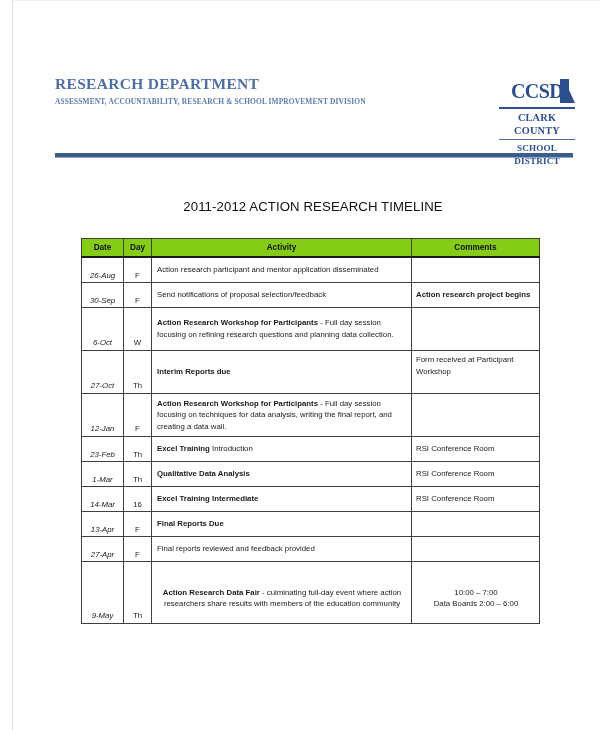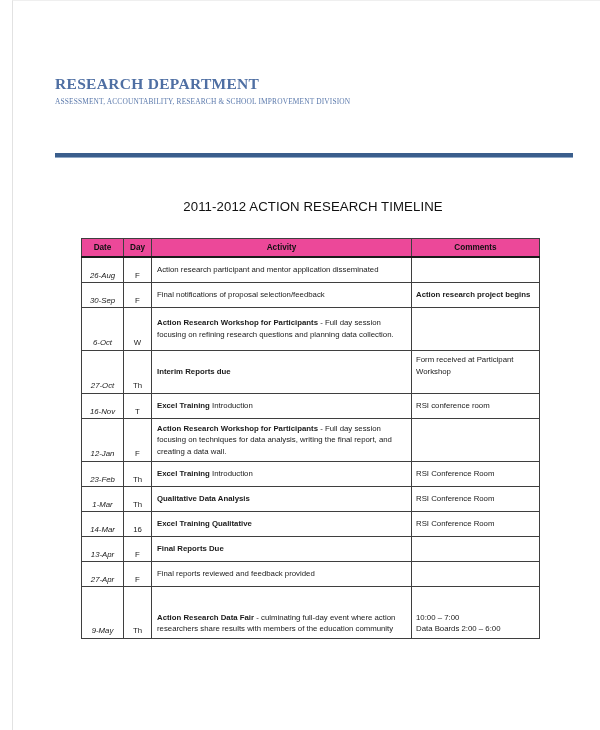--- a/index.html
+++ b/index.html
@@ -41,21 +41,21 @@
     font-weight: bold;
     color: #4f6fa3;
     letter-spacing: 0.3px;
     line-height: 17px;
     white-space: nowrap;
   }
 
   .dept-division {
     font-family: "Liberation Serif", serif;
     font-size: 7.4px;
-    font-weight: normal;
+    font-weight: bold;
     color: #5c7aac;
     letter-spacing: 0.15px;
     margin-top: 5px;
     white-space: nowrap;
   }
 
   .dept-coordinator {
     font-family: "Liberation Serif", serif;
     font-size: 11.2px;
     font-weight: bold;
@@ -162,21 +162,21 @@
     font-size: 7.6px;
     color: #1a1a1a;
   }
   .timeline-table th,
   .timeline-table td {
     border: 1px solid #3f3f3f;
     padding: 0;
     vertical-align: middle;
   }
   .timeline-table thead th {
-    background: #ec4899;
+    background: #84cc16;
     font-family: "Liberation Sans", sans-serif;
     font-size: 8.2px;
     font-weight: bold;
     text-align: center;
     height: 17px;
     border-bottom: 2px solid #1a1a1a;
     color: #111111;
   }
 
   col.c-date  { width: 42px; }
@@ -217,21 +217,22 @@
   tr.row-h2 td.cell-date,
   tr.row-h2 td.cell-day,
   tr.row-h3 td.cell-date,
   tr.row-h3 td.cell-day {
     vertical-align: bottom;
     padding-bottom: 3px;
   }
   tr.row-h3 td.cell-activity,
   tr.row-h3 td.cell-comments {
     vertical-align: bottom;
-    padding-bottom: 3px;
+    padding-bottom: 13px;
+    text-align: center;
   }
   tr.row-h2 td.cell-comments {
     vertical-align: top;
     padding-top: 3px;
   }
 
   .b { font-weight: bold; }
 </style>
 </head>
 <body>
@@ -239,20 +240,34 @@
 <div class="page">
 
   <div class="letterhead">
     <div class="dept-title">RESEARCH DEPARTMENT</div>
     <div class="dept-division">ASSESSMENT, ACCOUNTABILITY, RESEARCH &amp; SCHOOL IMPROVEMENT DIVISION</div>
   </div>
 
   <div class="header-rule"></div>
   <div class="header-rule-thin"></div>
 
+  <div class="logo">
+    <div class="logo-top">
+      <span class="logo-ccsd">CCSD</span>
+      <span class="logo-nevada">
+        <svg width="17" height="25" viewBox="0 0 17 25" aria-hidden="true">
+          <polygon points="1,0 10,0 10,11 16,24 1,24" fill="#2d4f8e"></polygon>
+        </svg>
+      </span>
+    </div>
+    <div class="logo-line"></div>
+    <div class="logo-county">CLARK COUNTY</div>
+    <div class="logo-line thin"></div>
+    <div class="logo-district">SCHOOL DISTRICT</div>
+  </div>
 
   <div class="doc-title">2011-2012 ACTION RESEARCH TIMELINE</div>
 
   <table class="timeline-table">
     <colgroup>
       <col class="c-date">
         <col class="c-day">
         <col class="c-act">
         <col class="c-comm">
     </colgroup>
@@ -267,47 +282,39 @@
     <tbody id="table-body">
         <tr class="row-h1">
           <td class="cell-date">26-Aug</td>
           <td class="cell-day">F</td>
           <td class="cell-activity"><span>Action research participant and mentor application disseminated</span></td>
           <td class="cell-comments"></td>
         </tr>
         <tr class="row-h1">
           <td class="cell-date">30-Sep</td>
           <td class="cell-day">F</td>
-          <td class="cell-activity"><span>Final notifications of proposal selection/feedback</span></td>
+          <td class="cell-activity"><span>Send notifications of proposal selection/feedback</span></td>
           <td class="cell-comments">
             <div class="b">Action research project begins</div>
           </td>
         </tr>
         <tr class="row-h2">
           <td class="cell-date">6-Oct</td>
           <td class="cell-day">W</td>
           <td class="cell-activity"><span class="b">Action Research Workshop for Participants</span><span> - Full day session focusing on refining research questions and planning data collection.</span></td>
           <td class="cell-comments"></td>
         </tr>
         <tr class="row-h2">
           <td class="cell-date">27-Oct</td>
           <td class="cell-day">Th</td>
           <td class="cell-activity"><span class="b">Interim Reports due</span></td>
           <td class="cell-comments">
             <div>Form received  at Participant Workshop</div>
           </td>
         </tr>
-        <tr class="row-h1">
-          <td class="cell-date">16-Nov</td>
-          <td class="cell-day">T</td>
-          <td class="cell-activity"><span class="b">Excel Training</span><span> Introduction</span></td>
-          <td class="cell-comments">
-            <div>RSI conference room</div>
-          </td>
-        </tr>
         <tr class="row-h2">
           <td class="cell-date">12-Jan</td>
           <td class="cell-day">F</td>
           <td class="cell-activity"><span class="b">Action Research Workshop for Participants</span><span> - Full day session focusing on techniques for data analysis, writing the final report, and creating a data wall.</span></td>
           <td class="cell-comments"></td>
         </tr>
         <tr class="row-h1">
           <td class="cell-date">23-Feb</td>
           <td class="cell-day">Th</td>
           <td class="cell-activity"><span class="b">Excel Training</span><span>  Introduction</span></td>
@@ -319,21 +326,21 @@
           <td class="cell-date">1-Mar</td>
           <td class="cell-day">Th</td>
           <td class="cell-activity"><span class="b">Qualitative Data Analysis</span></td>
           <td class="cell-comments">
             <div>RSI Conference Room</div>
           </td>
         </tr>
         <tr class="row-h1">
           <td class="cell-date">14-Mar</td>
           <td class="cell-day">16</td>
-          <td class="cell-activity"><span class="b">Excel Training Qualitative</span></td>
+          <td class="cell-activity"><span class="b">Excel Training Intermediate</span></td>
           <td class="cell-comments">
             <div>RSI Conference Room</div>
           </td>
         </tr>
         <tr class="row-h1">
           <td class="cell-date">13-Apr</td>
           <td class="cell-day">F</td>
           <td class="cell-activity"><span class="b">Final Reports Due</span></td>
           <td class="cell-comments"></td>
         </tr>

